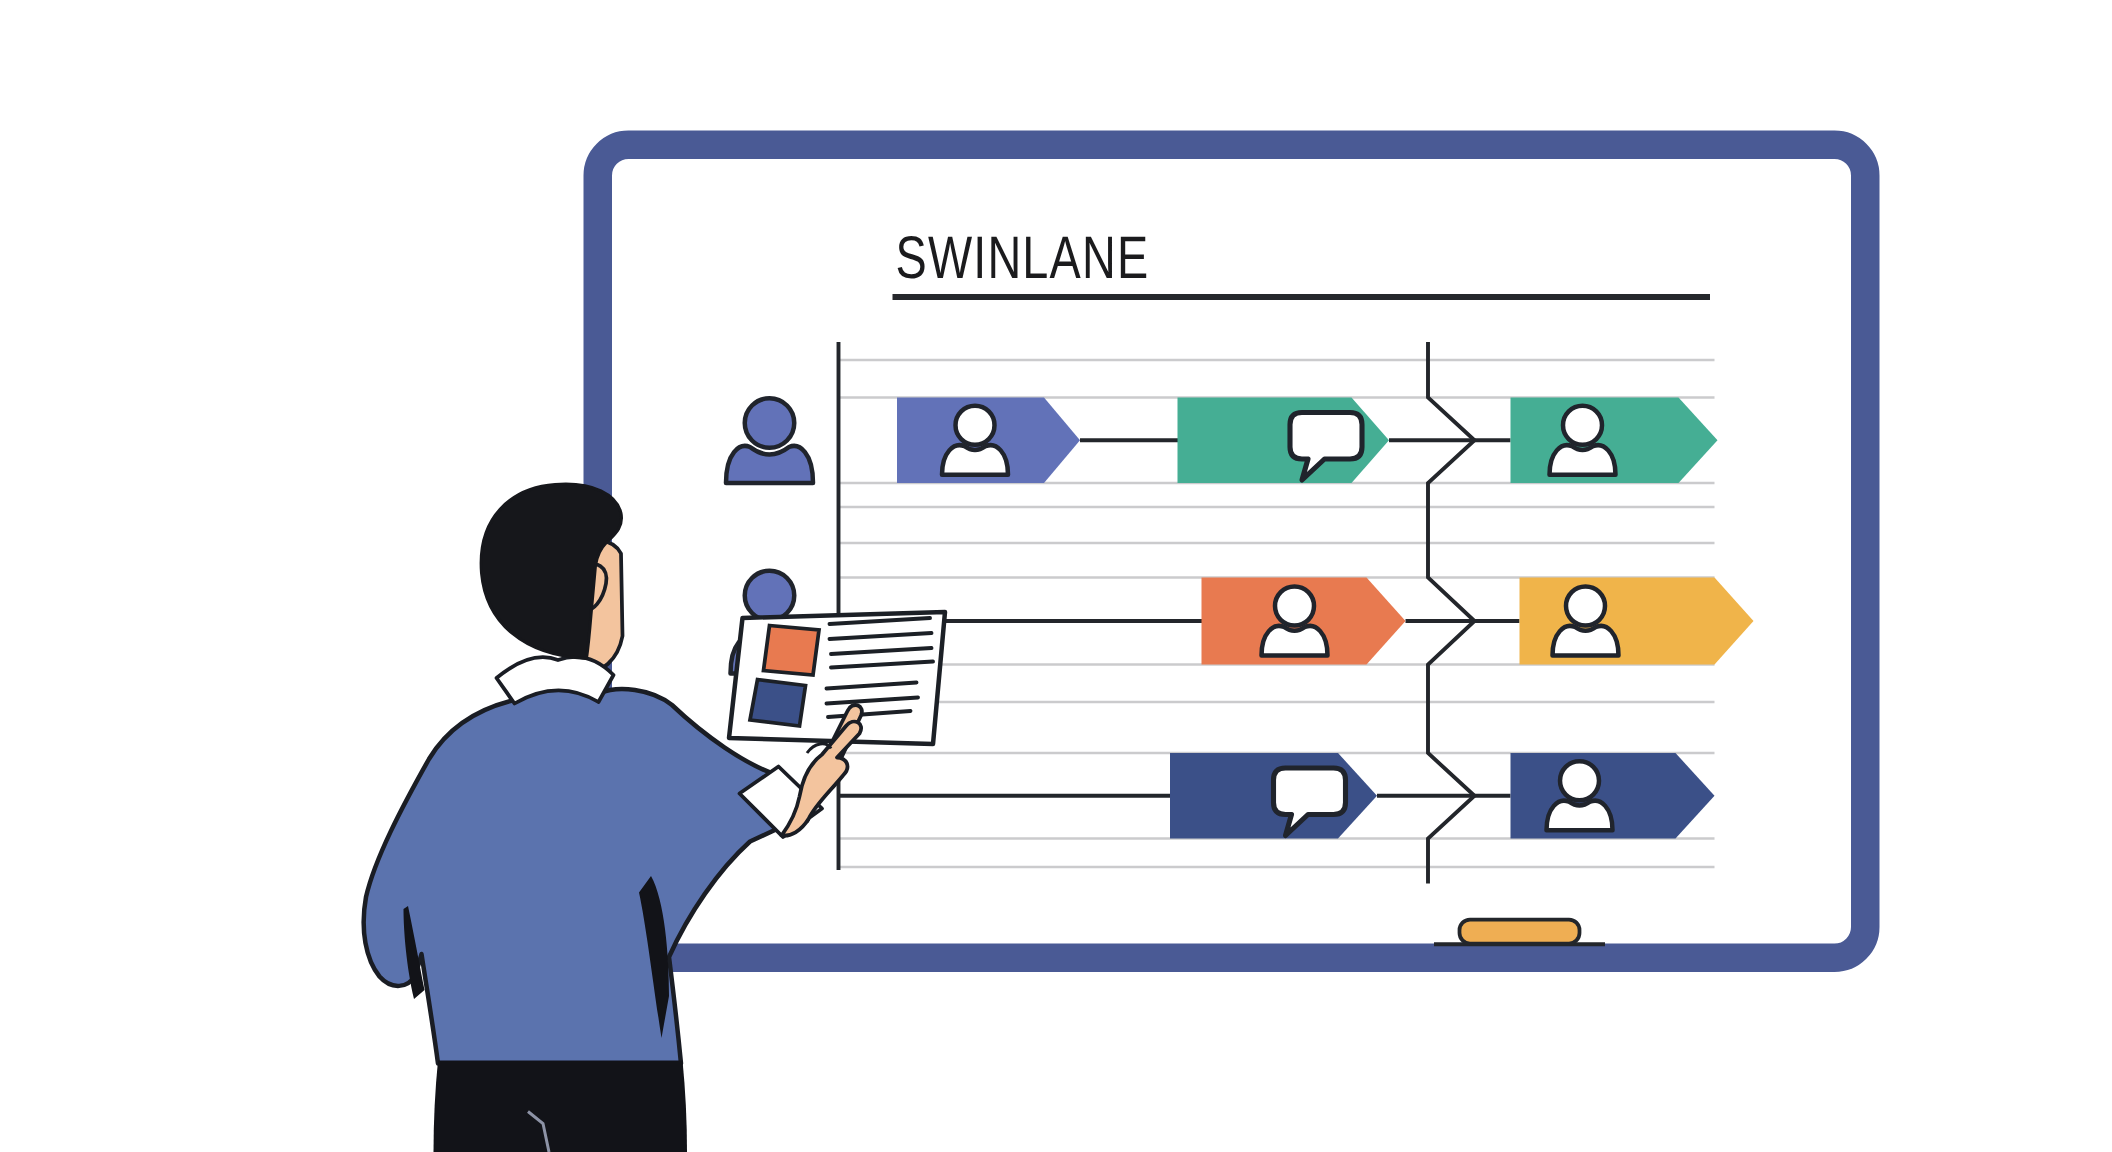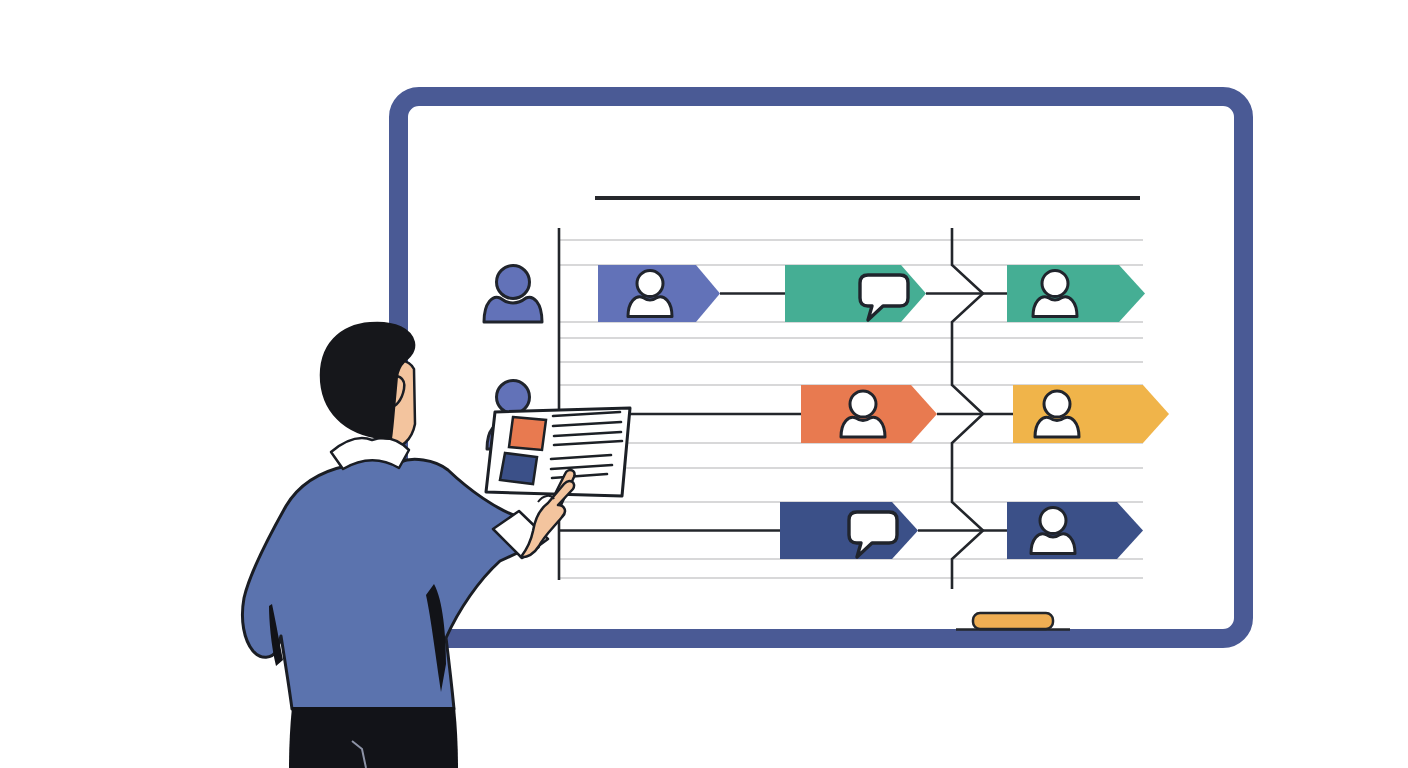--- a/index.html
+++ b/index.html
@@ -34,20 +34,23 @@
   .card{fill:#fff;stroke:#1c2026;stroke-width:3;stroke-linejoin:round;}
   .cline{stroke:#1c2026;stroke-width:2.6;stroke-linecap:round;}
   .seam{stroke:#8d93a6;stroke-width:2;fill:none;}
 </style>
 </head>
 <body>
 
 <div class="canvas">
 
   <div class="board"></div>
+  <div class="title-wrap">
+    <span class="title-text">SWINLANE</span>
+  </div>
   <div class="underline"></div>
 
   <svg class="layer" viewBox="0 0 1408 768">
 
     <g>
       <line class="lane" x1="559" y1="240" x2="1143" y2="240"></line>
       <line class="lane" x1="559" y1="265" x2="1143" y2="265"></line>
       <line class="lane" x1="559" y1="322" x2="1143" y2="322"></line>
       <line class="lane" x1="559" y1="338" x2="1143" y2="338"></line>
       <line class="lane" x1="559" y1="362" x2="1143" y2="362"></line>

